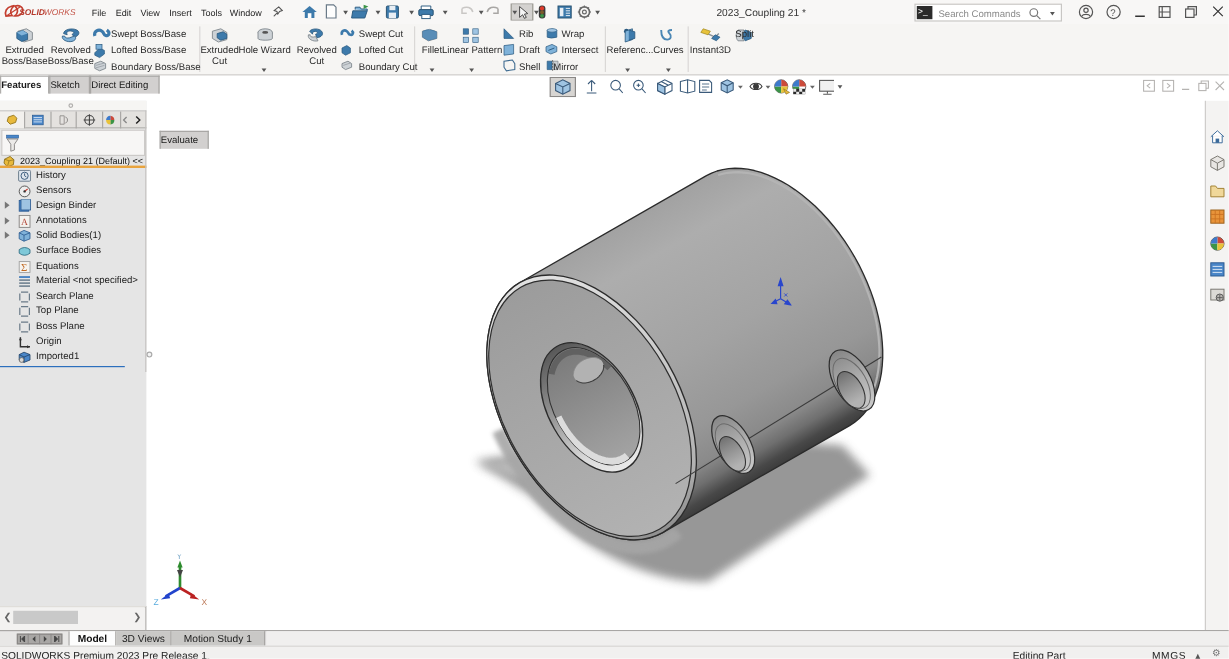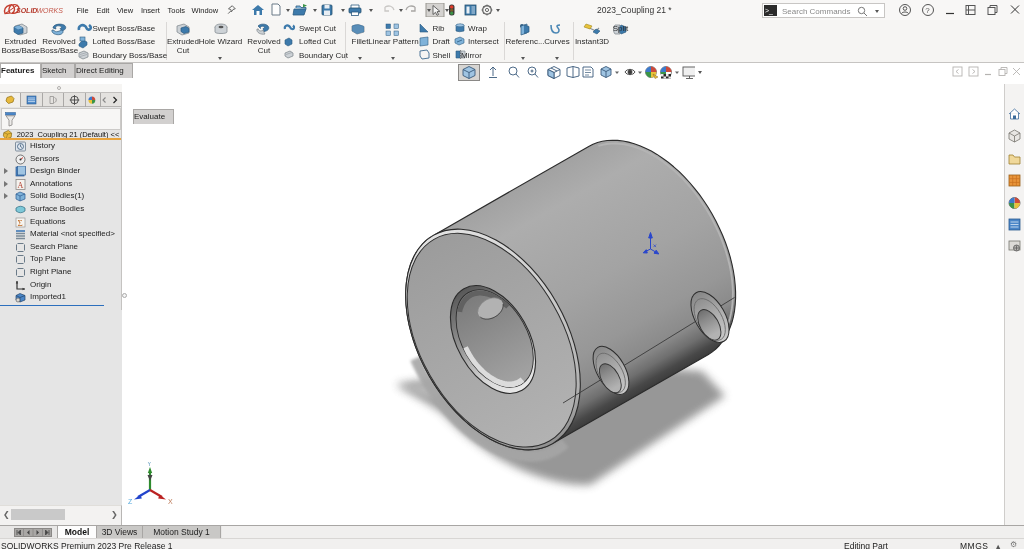--- a/index.html
+++ b/index.html
@@ -432,21 +432,21 @@
 <div class="titem" style="top:113.4px">
           <svg class="ticon" viewBox="0 0 11 11">
             <path d="M2.5,1.5 L8.5,1.5 M2.5,9.5 L8.5,9.5 M1.5,2.5 L1.5,8.5 M9.5,2.5 L9.5,8.5" stroke="#6a7a88" stroke-width="1" fill="none"></path>
           </svg>
           <span class="lbl">Top Plane</span>
         </div>
 <div class="titem" style="top:126px">
           <svg class="ticon" viewBox="0 0 11 11">
             <path d="M2.5,1.5 L8.5,1.5 M2.5,9.5 L8.5,9.5 M1.5,2.5 L1.5,8.5 M9.5,2.5 L9.5,8.5" stroke="#6a7a88" stroke-width="1" fill="none"></path>
           </svg>
-          <span class="lbl">Right Plane</span>
+          <span class="lbl">Boss Plane</span>
         </div>
 <div class="titem" style="top:138.6px">
           <svg class="ticon" viewBox="0 0 11 11">
             <path d="M2,1 L2,9 L10,9" stroke="#333" stroke-width="1.2" fill="none"></path>
             <path d="M2,1 L0.8,3.5 L3.2,3.5 Z M10,9 L7.5,7.8 L7.5,10.2 Z" fill="#333"></path>
           </svg>
           <span class="lbl">Origin</span>
         </div>
 <div class="titem" style="top:151.2px">
           <svg class="ticon" viewBox="0 0 11 11">

